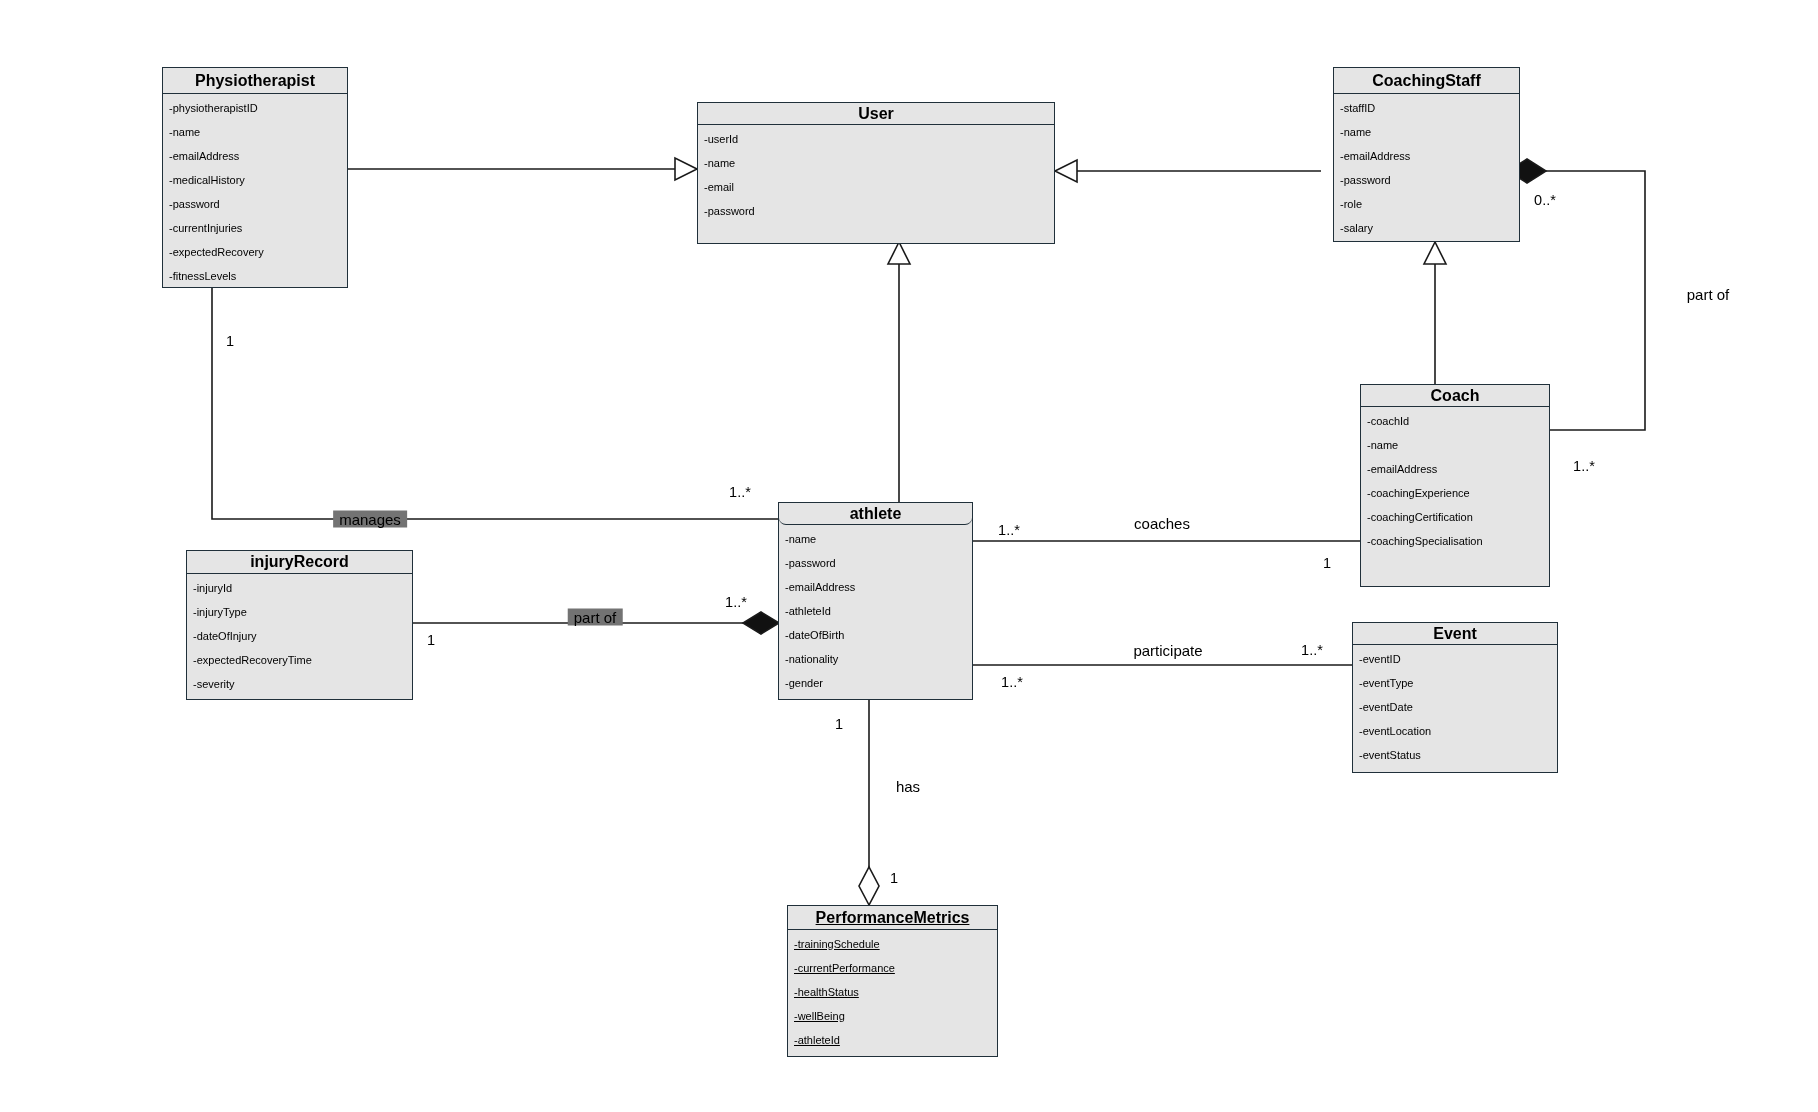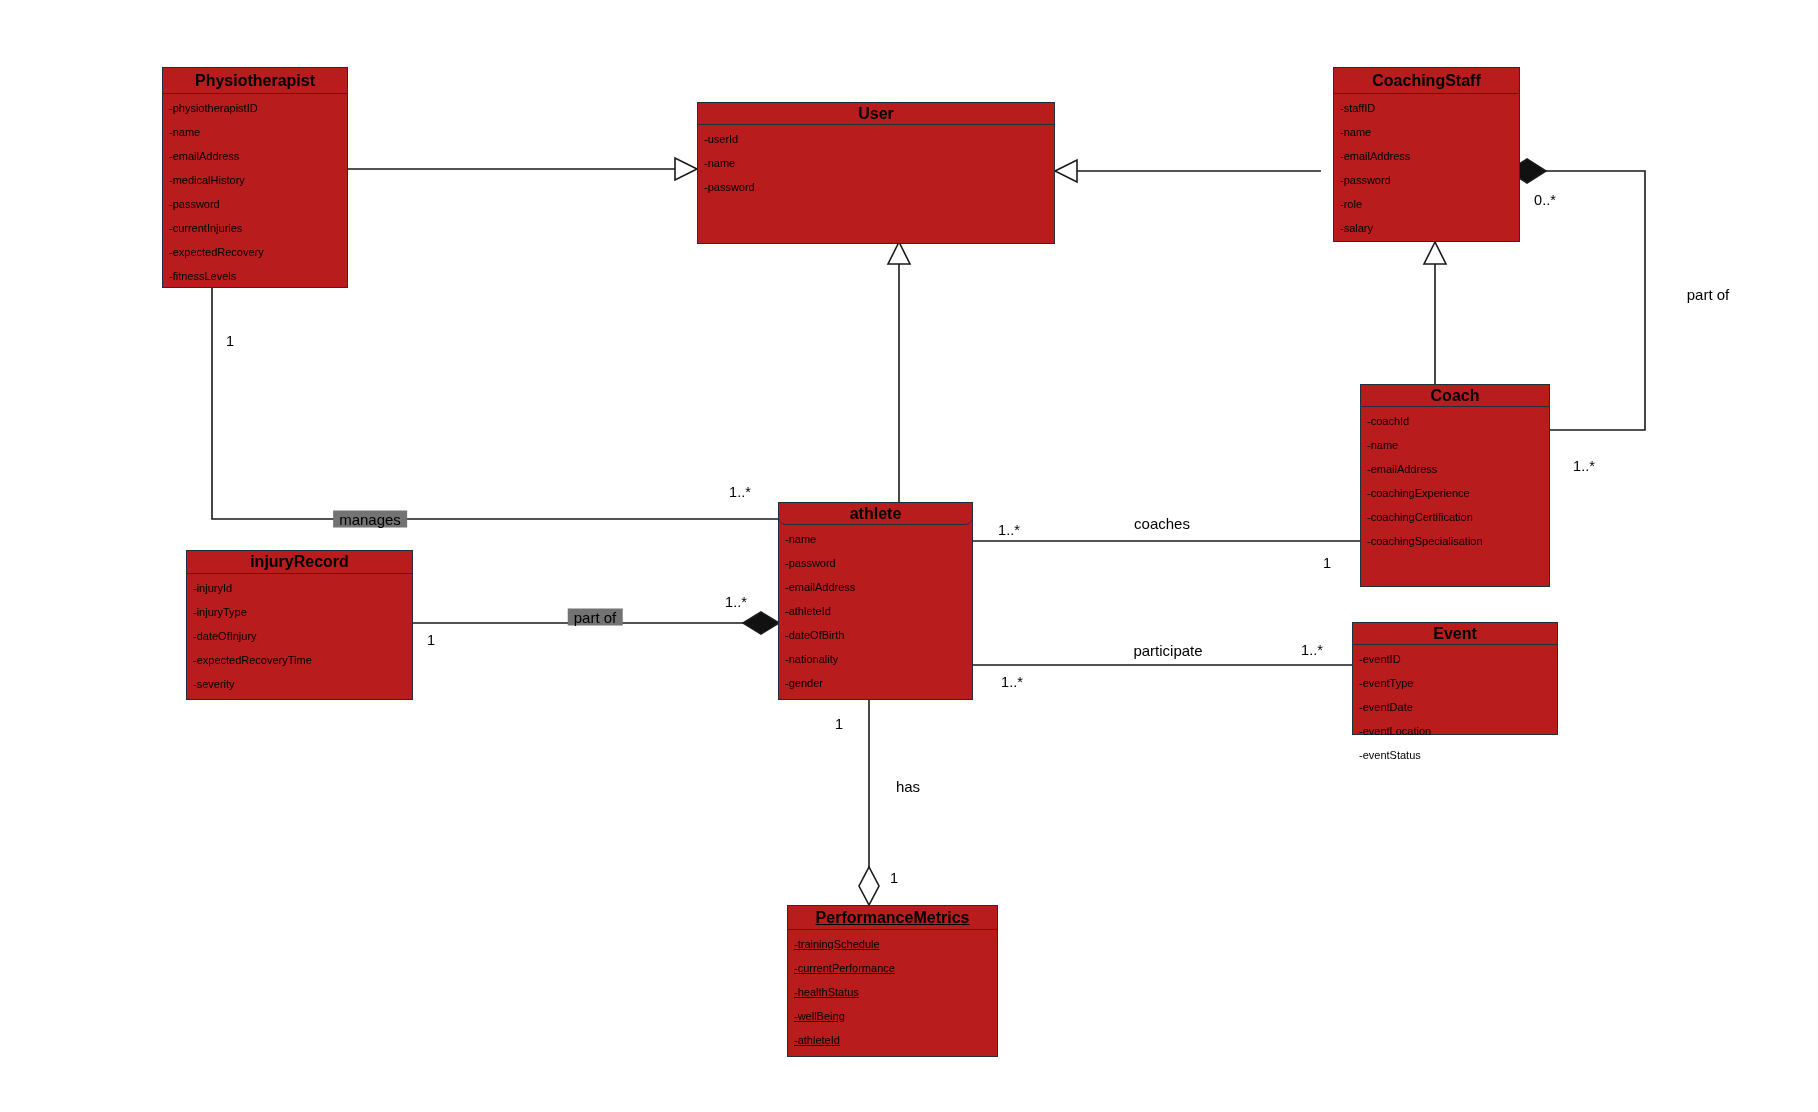--- a/index.html
+++ b/index.html
@@ -2,21 +2,21 @@
 <html><head>
 <meta charset="utf-8">
 <style>
   html,body{margin:0;padding:0;background:#ffffff;}
   body{font-family:"Liberation Sans",sans-serif;}
   .canvas{position:relative;width:1818px;height:1112px;background:#ffffff;overflow:hidden;}
   #connector-layer{position:absolute;left:0;top:0;z-index:1;}
   #box-layer,#label-layer{position:absolute;left:0;top:0;width:100%;height:100%;z-index:2;pointer-events:none;}
   .class-box{
     position:absolute;box-sizing:border-box;
-    background:#b91c1c;border:1.5px solid #20303a;
+    background:#e5e5e5;border:1.5px solid #20303a;
     pointer-events:auto;
   }
   .class-title{
     font-weight:700;font-size:16px;text-align:center;color:#000;
     border-bottom:1.5px solid #20303a;overflow:hidden;white-space:nowrap;
   }
   .attr-list{padding-top:2px;overflow:hidden;}
   .attr{
     font-size:11px;line-height:24px;padding-left:6px;color:#000;
     white-space:nowrap;overflow:hidden;
@@ -77,20 +77,21 @@
           <div class="attr">-currentInjuries</div>
           <div class="attr">-expectedRecovery</div>
           <div class="attr">-fitnessLevels</div>
         </div>
       </div>
       <div class="class-box" style="left: 697px; top: 102px; width: 358px; height: 142px;">
         <div class="class-title" style="height: 21px; line-height: 21px;">User</div>
         <div class="attr-list">
           <div class="attr">-userId</div>
           <div class="attr">-name</div>
+          <div class="attr">-email</div>
           <div class="attr">-password</div>
         </div>
       </div>
       <div class="class-box" style="left: 1321px; top: 67px; width: 187px; height: 175px; margin-left: 12px;">
         <div class="class-title" style="height: 25px; line-height: 25px;">CoachingStaff</div>
         <div class="attr-list">
           <div class="attr">-staffID</div>
           <div class="attr">-name</div>
           <div class="attr">-emailAddress</div>
           <div class="attr">-password</div>
@@ -124,21 +125,21 @@
         <div class="attr-list">
           <div class="attr">-name</div>
           <div class="attr">-password</div>
           <div class="attr">-emailAddress</div>
           <div class="attr">-athleteId</div>
           <div class="attr">-dateOfBirth</div>
           <div class="attr">-nationality</div>
           <div class="attr">-gender</div>
         </div>
       </div>
-      <div class="class-box" style="left: 1352px; top: 622px; width: 206px; height: 113px;">
+      <div class="class-box" style="left: 1352px; top: 622px; width: 206px; height: 151px;">
         <div class="class-title" style="height: 21px; line-height: 21px;">Event</div>
         <div class="attr-list">
           <div class="attr">-eventID</div>
           <div class="attr">-eventType</div>
           <div class="attr">-eventDate</div>
           <div class="attr">-eventLocation</div>
           <div class="attr">-eventStatus</div>
         </div>
       </div>
       <div class="class-box" style="left: 787px; top: 905px; width: 211px; height: 152px; text-decoration: underline;">

